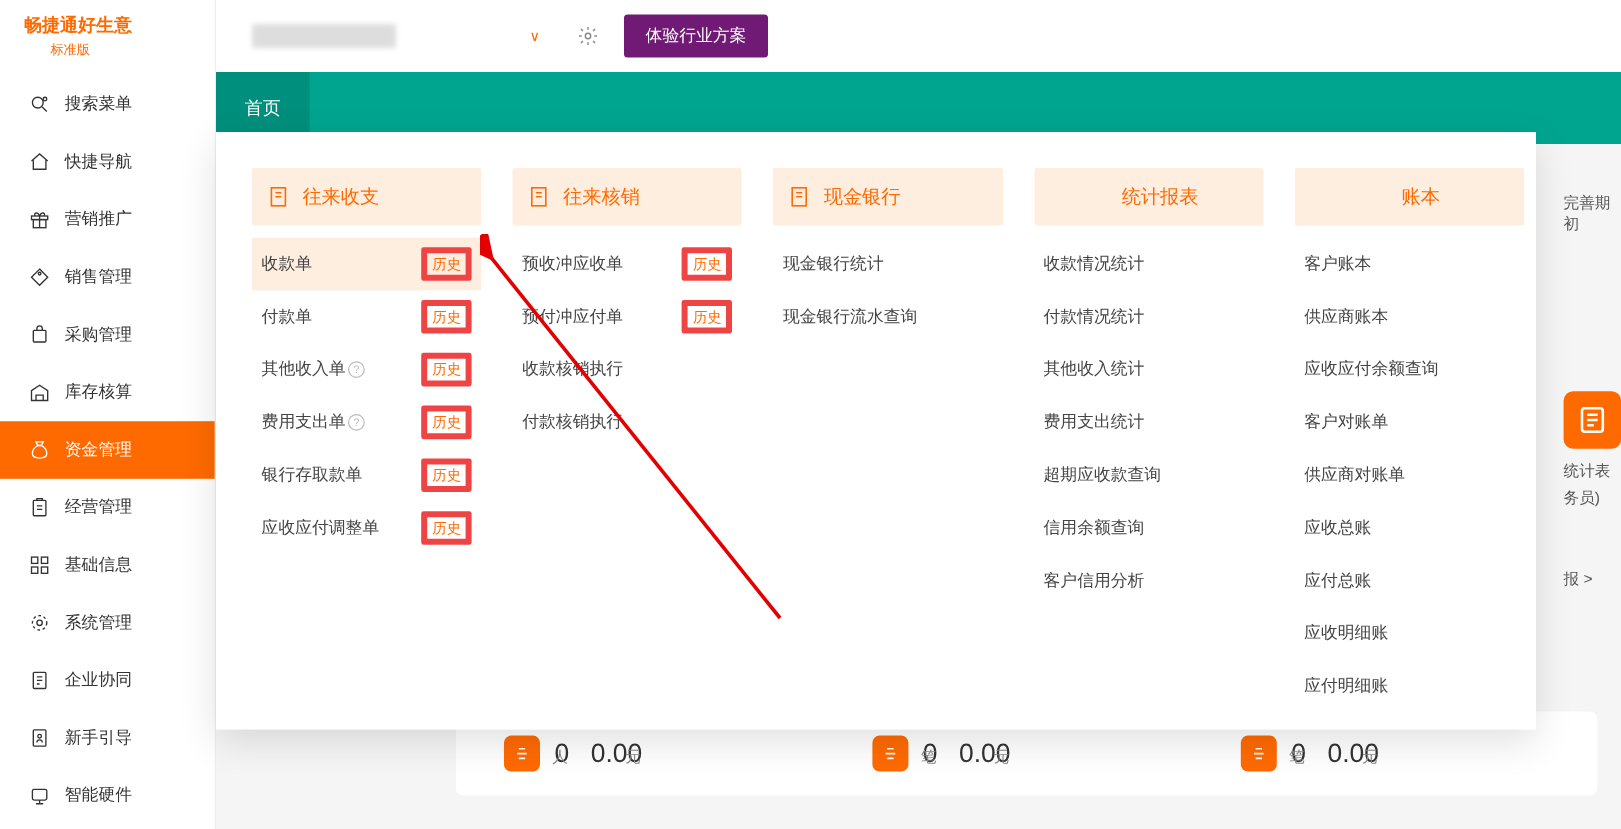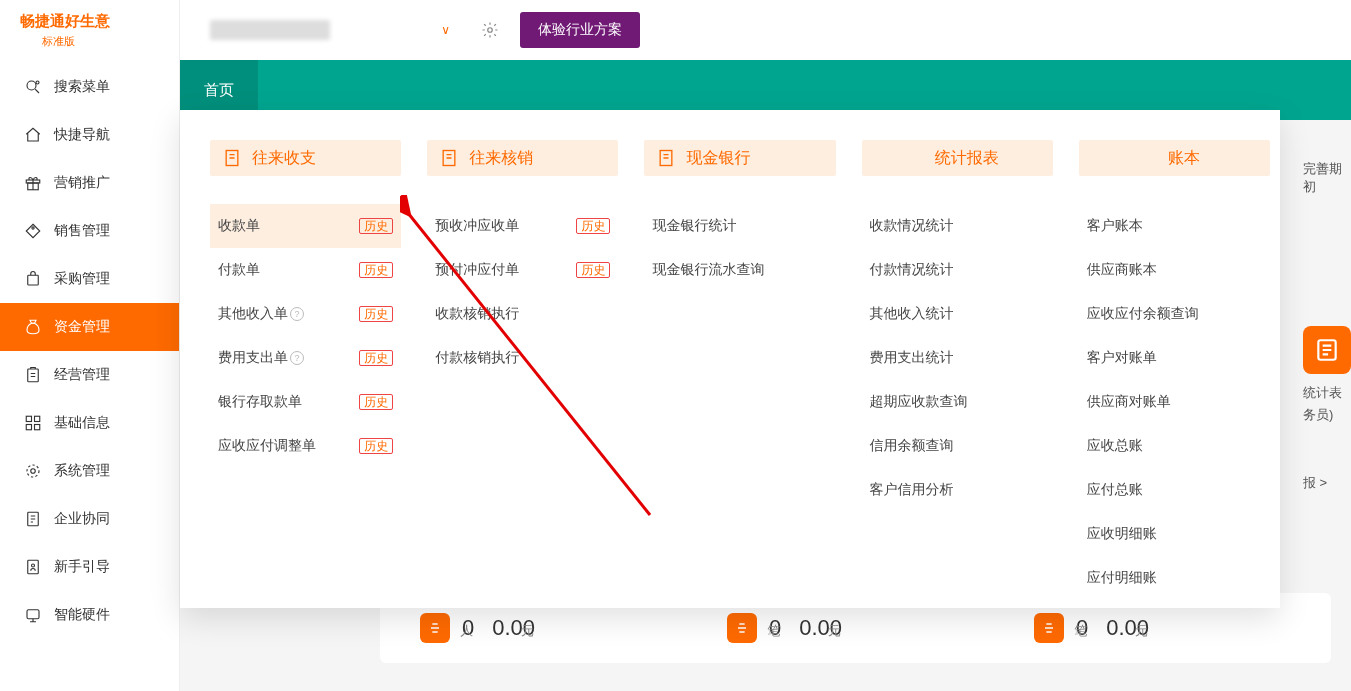--- a/index.html
+++ b/index.html
@@ -33,29 +33,29 @@
   .tab.active { background: #008f7c; }
 
   
   .right-strip { position: absolute; right: 0; top: 160px; width: 54px; display: flex; flex-direction: column; align-items: flex-start; gap: 20px; padding-left: 6px;}
   .strip-text { font-size: 13px; color: #555; }
   .strip-block { width: 48px; height: 48px; background: #ff6a00; border-radius: 8px; display: flex; align-items: center; justify-content: center; color: #fff; font-size: 24px; }
 
   
   .mega { position: absolute; left: 180px; top: 110px; width: 1100px; height: 498px; background: #fff; box-shadow: 0 10px 30px rgba(0,0,0,0.12); padding: 30px 10px 10px 30px; display: flex; gap: 26px; z-index: 5; }
   .col { flex: 1; min-width: 0; }
-  .col-head { display: flex; align-items: center; gap: 10px; height: 36px; background: #fdeee0; padding: 0 12px; border-radius: 2px; margin-bottom: 28px; }
+  .col-head { display: flex; align-items: center; gap: 10px; height: 48px; background: #fdeee0; padding: 0 12px; border-radius: 2px; margin-bottom: 10px; }
   .col-head.plain { justify-content: center; background: #fdeee0; padding-left: 31px; }
   .col-head span { font-size: 16px; color: #ff6a00; font-weight: 500; }
   .col-head svg { width: 20px; height: 20px; stroke: #ff6a00; fill: none; stroke-width: 1.6; }
   .row { display: flex; align-items: center; justify-content: space-between; height: 44px; padding: 0 8px; cursor: pointer; }
   .row.selected { background: #fdeee0; }
   .row-label { color: #444; display: flex; align-items: center; gap: 2px; }
   .help-circ { display: inline-flex; width: 14px; height: 14px; border: 1px solid #bbb; border-radius: 50%; align-items: center; justify-content: center; font-size: 9px; color: #bbb; }
-  .hist { display: inline-flex; align-items: center; justify-content: center; height: 16px; padding: 0 4px; border: 1px solid #ef4444; color: #ff6a00; font-size: 12px; border-radius: 2px; }
+  .hist { display: inline-flex; align-items: center; justify-content: center; height: 28px; padding: 0 4px; border: 5px solid #ef4444; color: #ff6a00; font-size: 12px; border-radius: 2px; }
 
   
   .arrow-anno { position: absolute; left: 400px; top: 195px; z-index: 6; pointer-events: none; }
 
   
   .content-peek { position: absolute; left: 200px; right: 20px; top: 593px; height: 70px; display: flex; gap: 50px; align-items: center; padding: 0 40px; background:#fff; border-radius: 6px; z-index: 1;}
   .stat { display: flex; align-items: center; gap: 12px; flex: 1; }
   .stat-icon { width: 30px; height: 30px; background: #ff6a00; border-radius: 6px; display:flex; align-items:center; justify-content:center; color:#fff; }
   .stat-val { display: flex; align-items: baseline; gap: 18px; font-size: 15px; color: #333; }
   .stat-val strong { font-size: 22px; font-weight: 500; }
@@ -116,20 +116,29 @@
         </div>
       <div class="nav-item">
           <span class="nav-icon">
             <svg viewBox="0 0 24 24">
               <rect x="5" y="7" width="14" height="13" rx="1"></rect>
               <path d="M9 7V5a3 3 0 016 0v2"></path>
             </svg>
           </span>
           <span>采购管理</span>
         </div>
+      <div class="nav-item">
+          <span class="nav-icon">
+            <svg viewBox="0 0 24 24">
+              <path d="M3 10l9-6 9 6v11H3z"></path>
+              <path d="M8 21v-6h8v6"></path>
+            </svg>
+          </span>
+          <span>库存核算</span>
+        </div>
       <div class="nav-item active">
           <span class="nav-icon">
             <svg viewBox="0 0 24 24">
               <path d="M8 3h8l-2 4h-4z"></path>
               <path d="M10 7h4c4 2 6 6 6 9 0 3-3 5-8 5s-8-2-8-5c0-3 2-7 6-9z"></path>
             </svg>
           </span>
           <span>资金管理</span>
         </div>
       <div class="nav-item">

